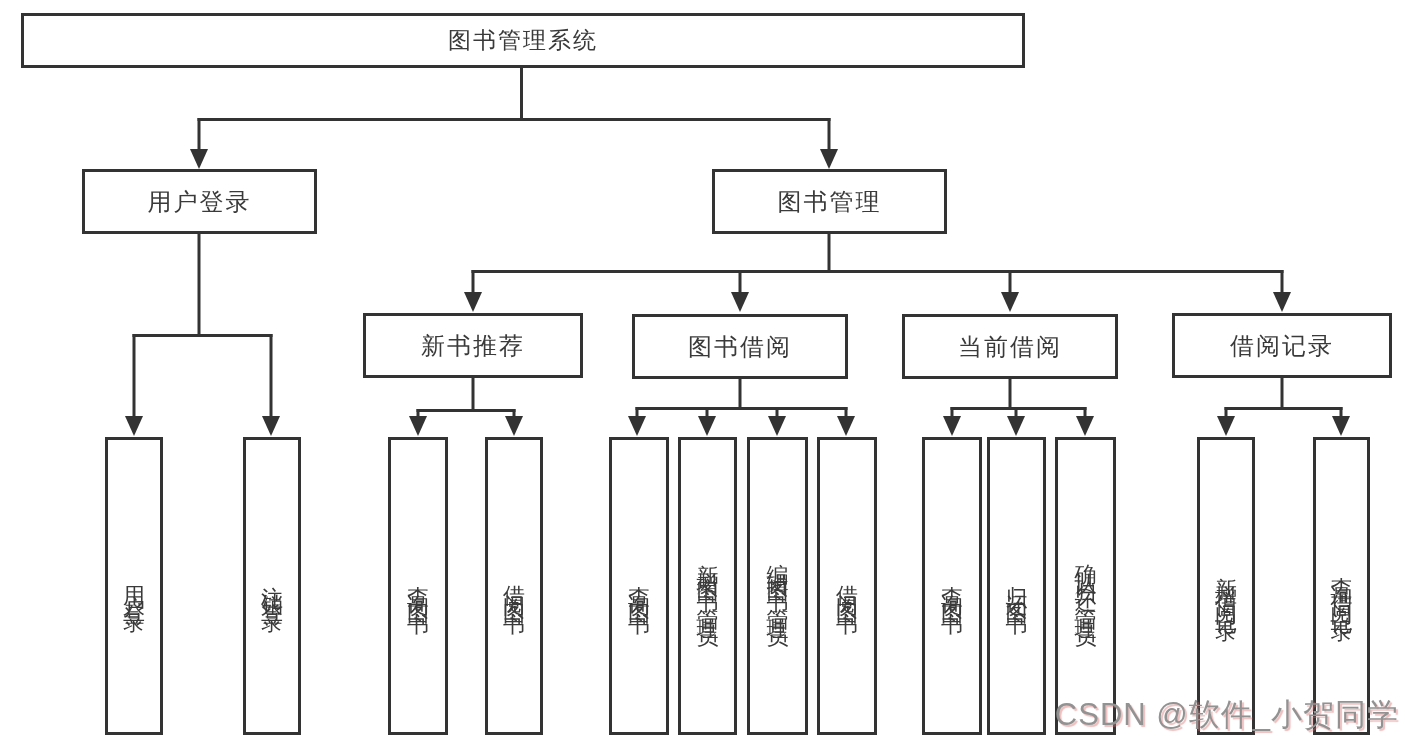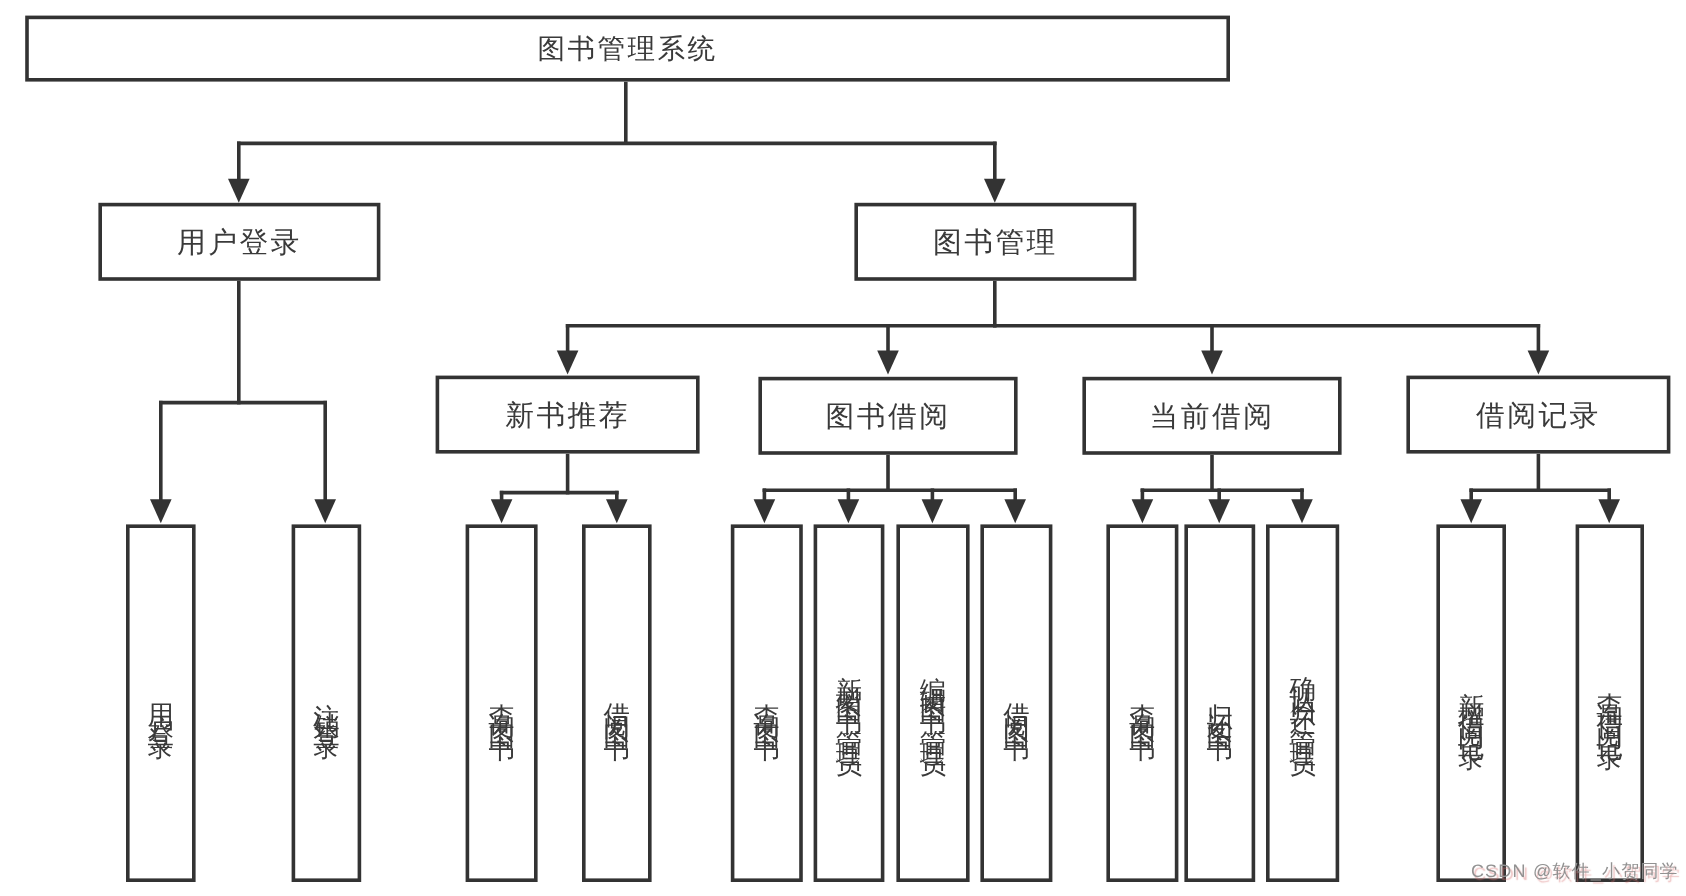--- a/index.html
+++ b/index.html
@@ -34,21 +34,21 @@
     text-orientation: mixed;
     font-size: 22px;
     line-height: 1;
     letter-spacing: 9px;
     white-space: nowrap;
   }
   .watermark {
     position: absolute;
     right: 6px;
     bottom: 4px;
-    font-size: 15px;
+    font-size: 31px;
     color: #929292;
     letter-spacing: 1px;
     text-shadow: 2px 2px 1px rgba(214, 110, 110, 0.45);
     white-space: nowrap;
   }
 </style>
 </head>
 <body>
 
 <div class="canvas">

